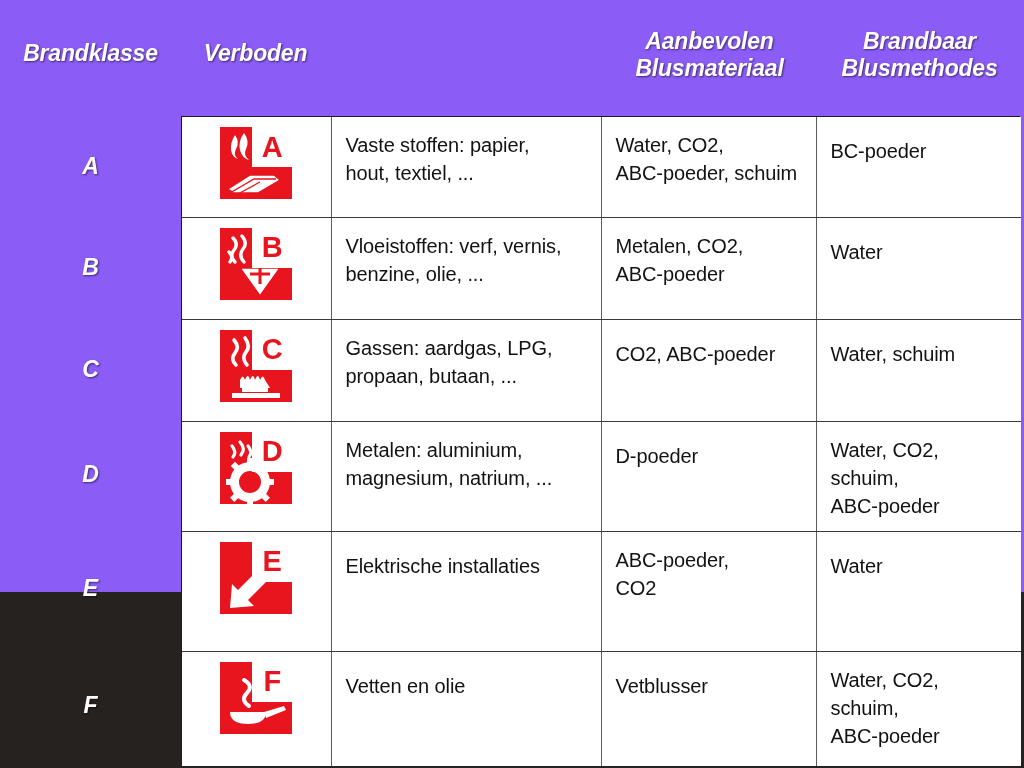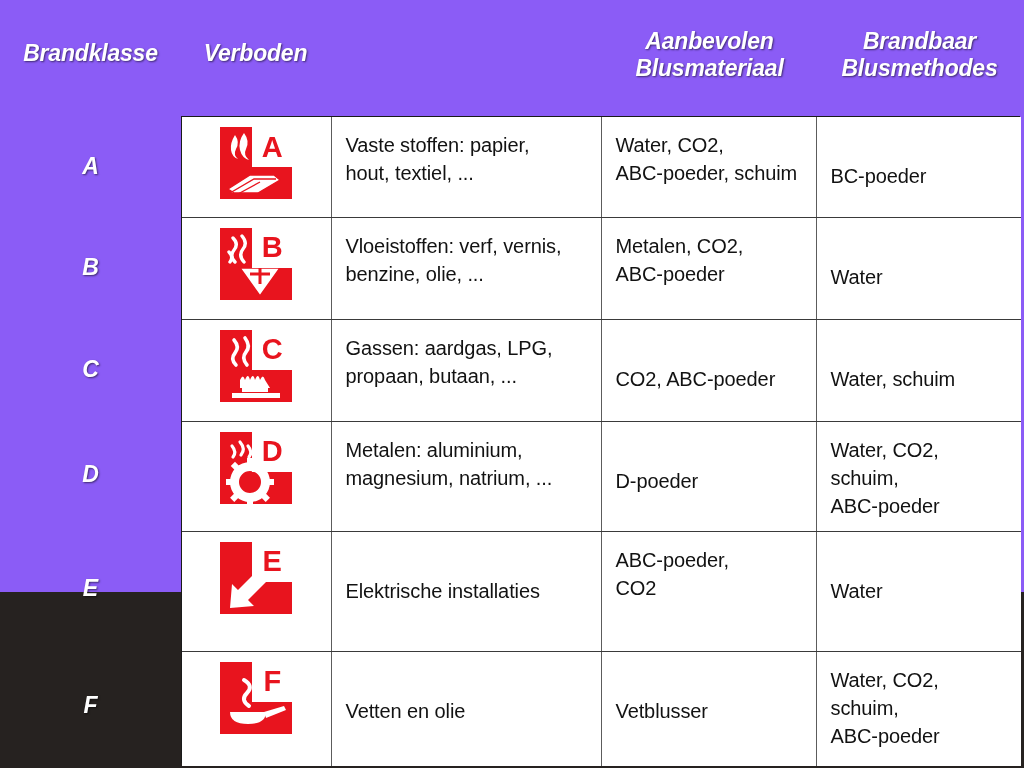--- a/index.html
+++ b/index.html
@@ -108,21 +108,21 @@
   .col-forb     { width: 205px; }
 
   .cell-text {
     font-size: 20px;
     line-height: 1.42;
     color: #121212;
     padding: 14px 12px 10px 14px;
     white-space: pre-line;
     letter-spacing: -0.1px;
   }
-  .cell-text.single { padding-top: 20px; margin-top: 25px; }
+  .cell-text.single { padding-top: 20px; }
 
   .picto-cell {
     vertical-align: middle;
     text-align: center;
   }
   .picto-box {
     display: inline-block;
     margin: 10px auto;
     vertical-align: middle;
   }

